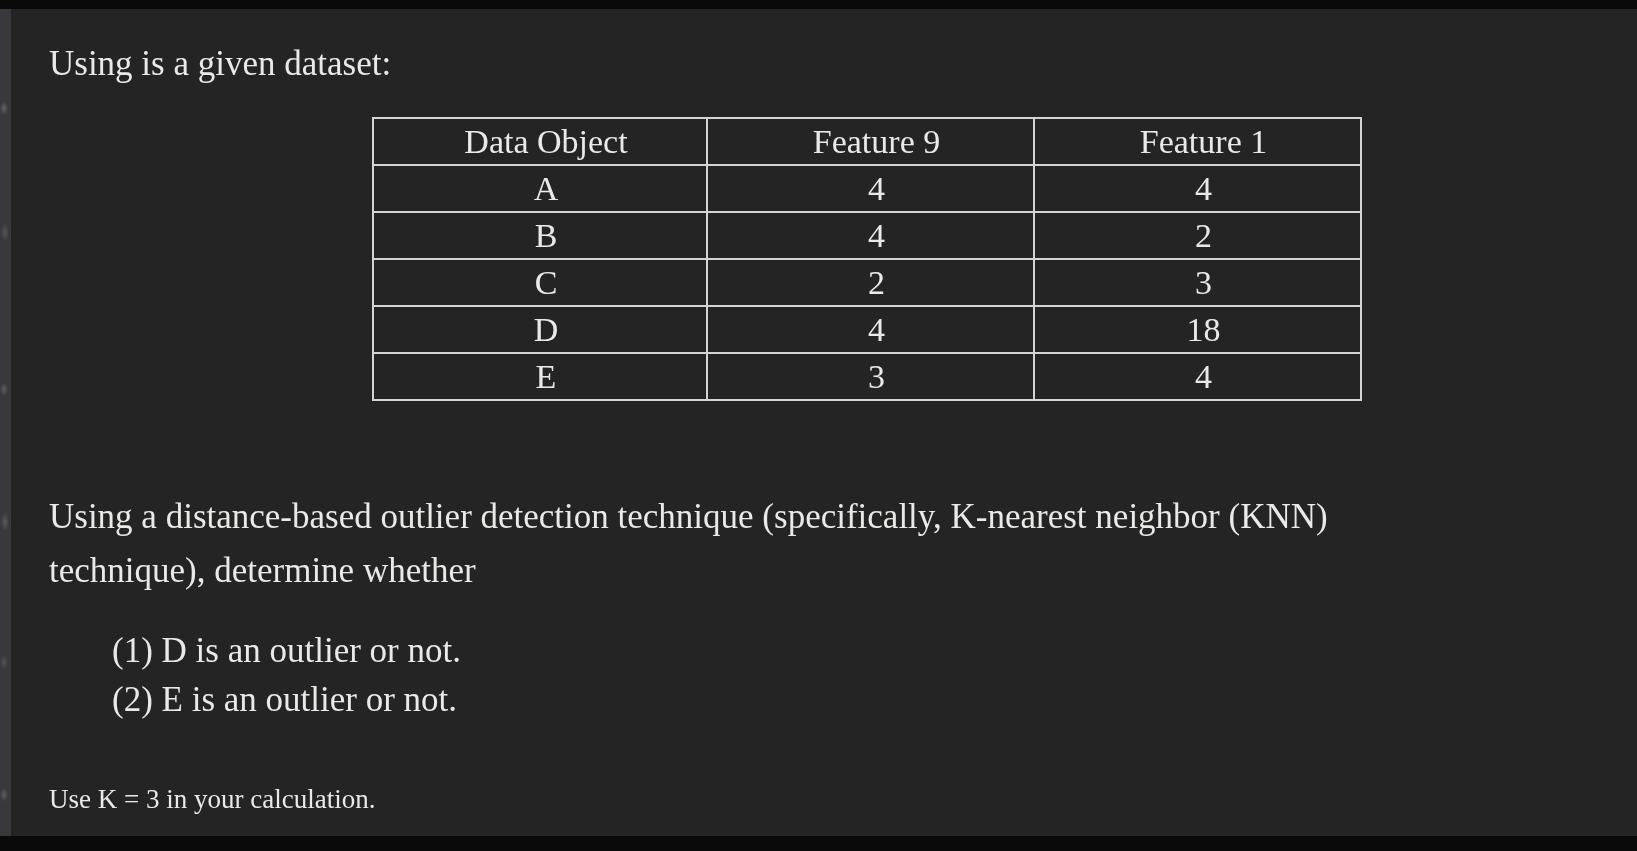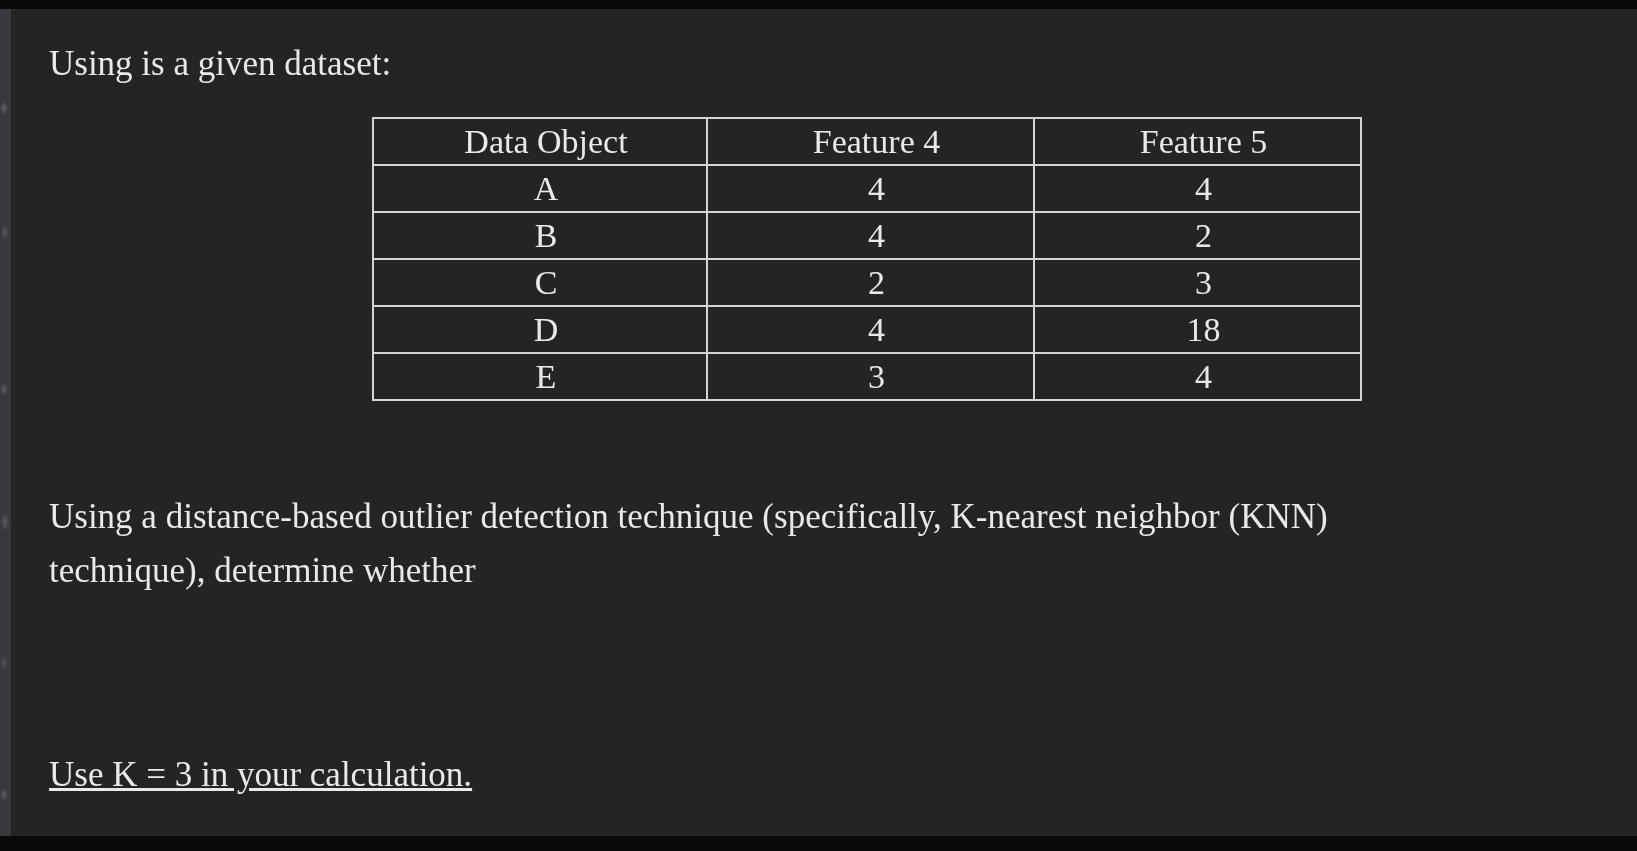--- a/index.html
+++ b/index.html
@@ -83,46 +83,45 @@
   .question-list {
     position: absolute;
     left: 112px;
     top: 626px;
     font-size: 35px;
     line-height: 49px;
   }
   .closing-line {
     position: absolute;
     left: 49px;
-    top: 755px;
-    font-size: 35px;
+    top: 784px;
+    font-size: 27px;
     white-space: nowrap;
-    text-decoration: underline;
   }
 </style>
 </head>
 <body>
 
 <div class="edge-bar-top"></div>
 <div class="edge-strip-left"></div>
 <div class="edge-bar-bottom"></div>
 
 <div class="intro-line">Using is a given dataset:</div>
 
 <table class="dataset-table">
   <colgroup>
     <col class="col-object">
     <col class="col-f1">
     <col class="col-f2">
   </colgroup>
   <thead>
     <tr>
       <th>Data Object</th>
-      <th>Feature 4</th>
-      <th>Feature 5</th>
+      <th>Feature 9</th>
+      <th>Feature 1</th>
     </tr>
   </thead>
   <tbody>
     <tr>
       <td>A</td>
       <td>4</td>
       <td>4</td>
     </tr>
     <tr>
       <td>B</td>
@@ -144,15 +143,17 @@
       <td>3</td>
       <td>4</td>
     </tr>
   </tbody>
 </table>
 
 <div class="question-paragraph">Using a distance-based outlier detection technique (specifically, K-nearest neighbor (KNN)
 technique), determine whether</div>
 
 <div class="question-list">
+  <div>(1) D is an outlier or not.</div>
+  <div>(2) E is an outlier or not.</div>
 </div>
 
 <div class="closing-line">Use K = 3 in your calculation.</div>
 
 </body></html>

